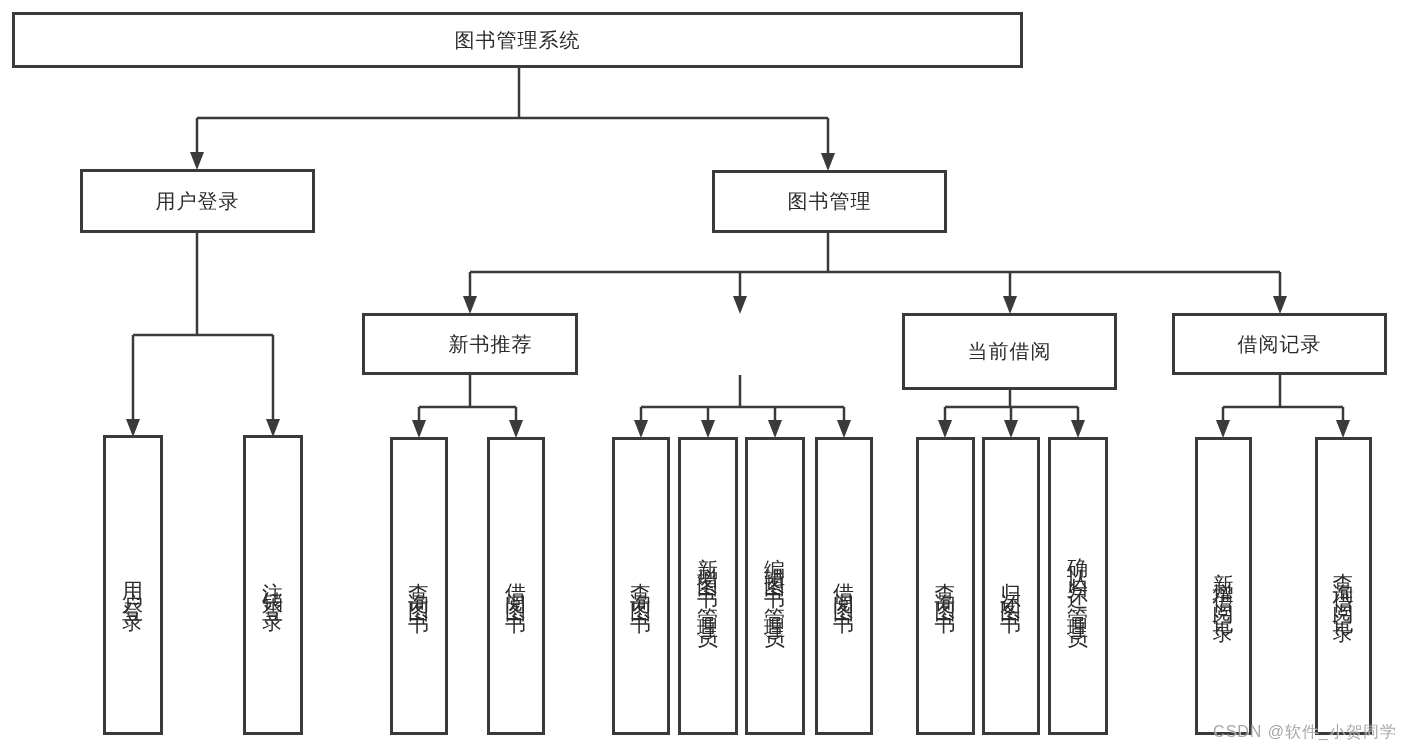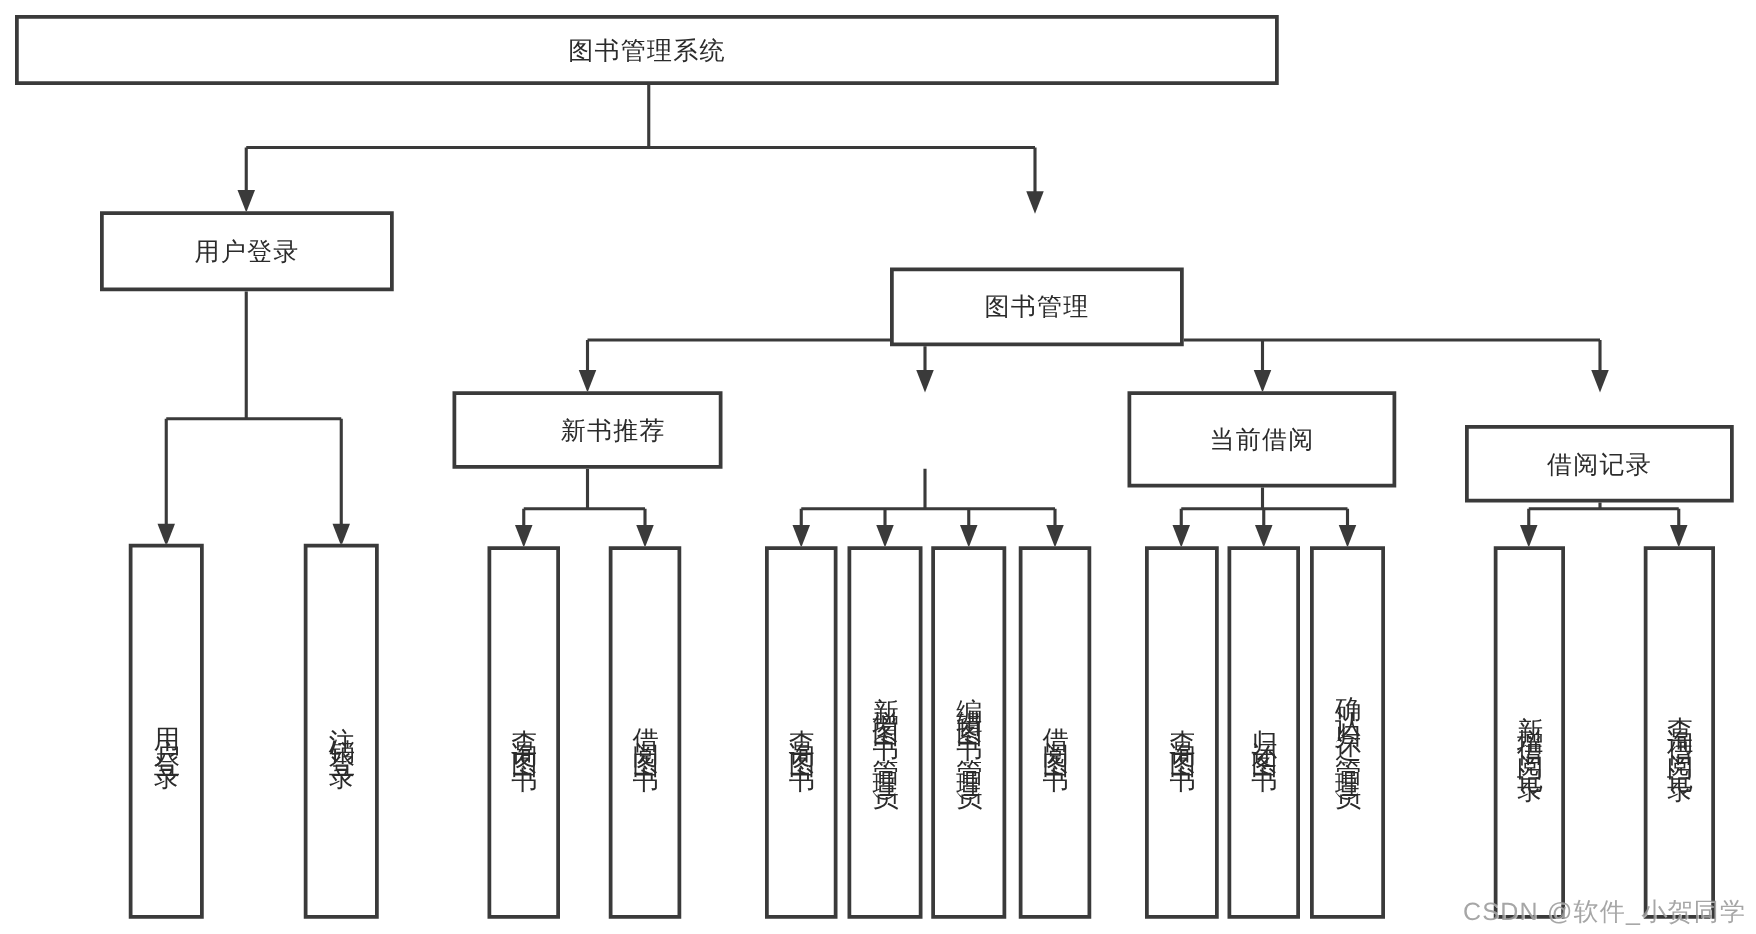--- a/index.html
+++ b/index.html
@@ -43,21 +43,21 @@
     text-orientation: mixed;
     font-size: 21px;
     letter-spacing: 10px;
     color: #2b2b2b;
     line-height: 1;
   }
   .watermark {
     position: absolute;
     right: 8px;
     bottom: 4px;
-    font-size: 20px;
+    font-size: 16px;
     color: rgba(150, 150, 150, 0.85);
     letter-spacing: 1px;
     white-space: nowrap;
     text-shadow: 1px 1px 0 rgba(255,255,255,0.6);
     margin-top: 16px;
   }
 </style>
 </head>
 <body>
 
@@ -129,31 +129,31 @@
     </g>
   </svg>
 
   <div class="node h" style="left:12px; top:12px; width:1011px; height:56px;">
     <span>图书管理系统</span>
   </div>
 
   <div class="node h" style="left:80px; top:169px; width:235px; height:64px;">
     <span>用户登录</span>
   </div>
-  <div class="node h" style="left:712px; top:170px; width:235px; height:63px;margin-top:44px;">
+  <div class="node h" style="left:712px; top:170px; width:235px; height:63px;">
     <span>图书管理</span>
   </div>
 
   <div class="node h" style="left:362px; top:313px; width:216px; height:62px;padding-left:41px;">
     <span>新书推荐</span>
   </div>
   <div class="node h" style="left:902px; top:313px; width:215px; height:77px;">
     <span>当前借阅</span>
   </div>
-  <div class="node h" style="left:1172px; top:313px; width:215px; height:62px;margin-top:27px;">
+  <div class="node h" style="left:1172px; top:313px; width:215px; height:62px;">
     <span>借阅记录</span>
   </div>
 
   <div class="node v" style="left:103px; top:435px; width:60px; height:300px;">
     <span>用户登录</span>
   </div>
   <div class="node v" style="left:243px; top:435px; width:60px; height:300px;">
     <span>注销登录</span>
   </div>
 

